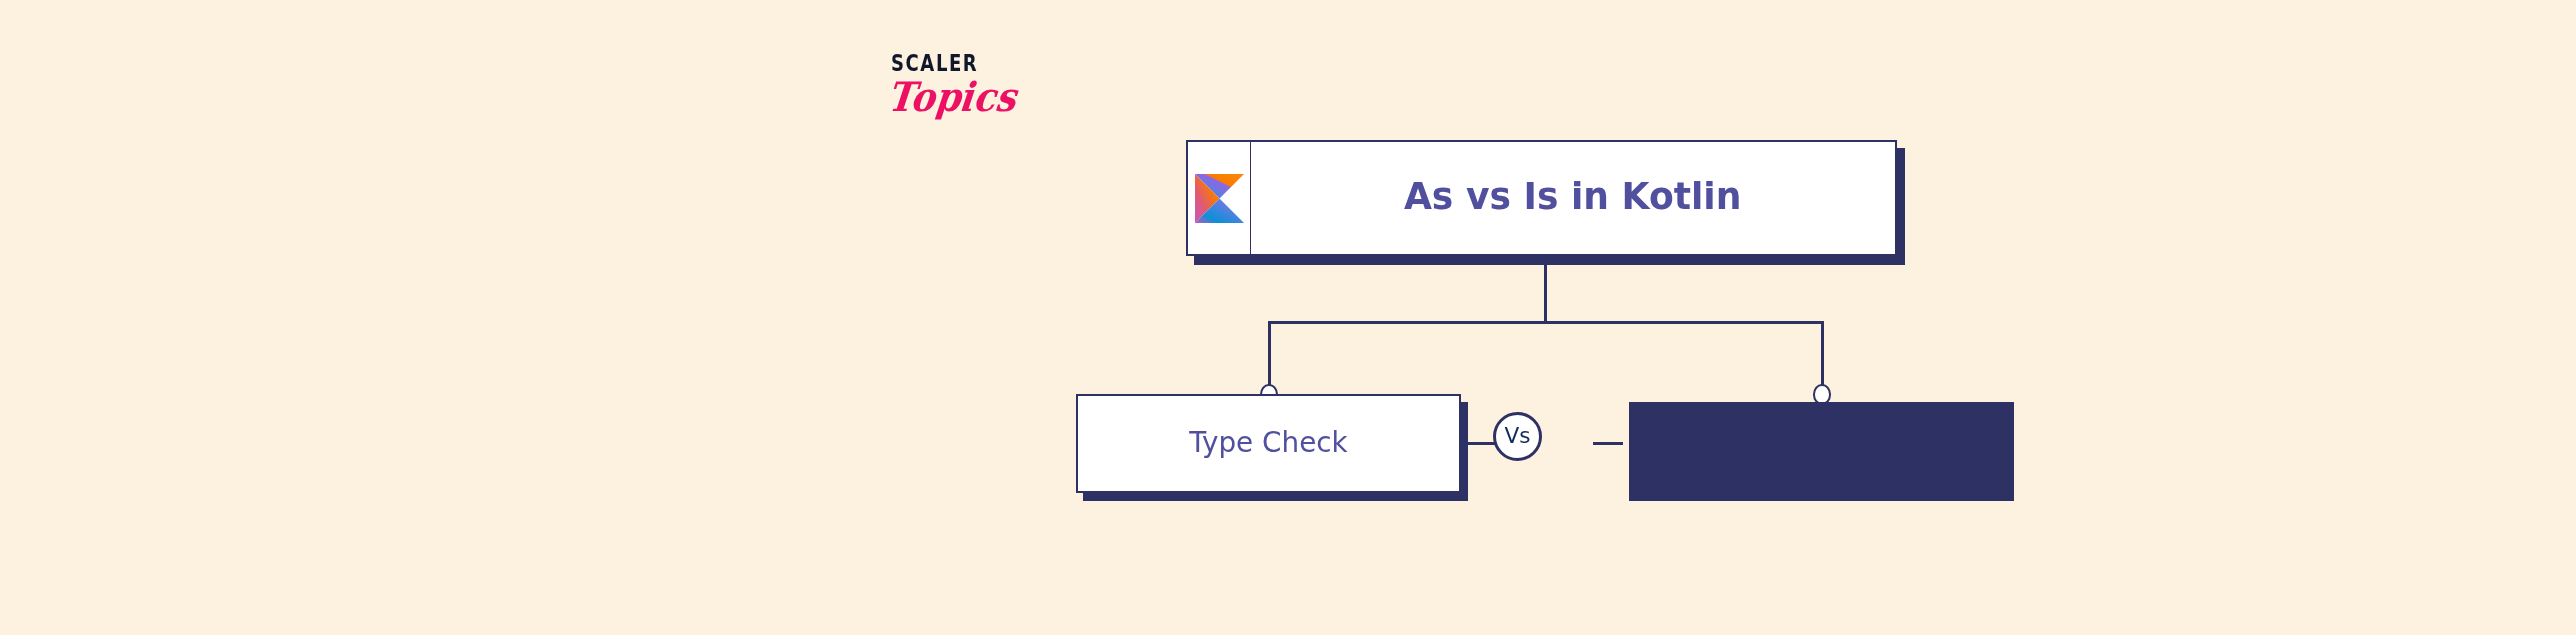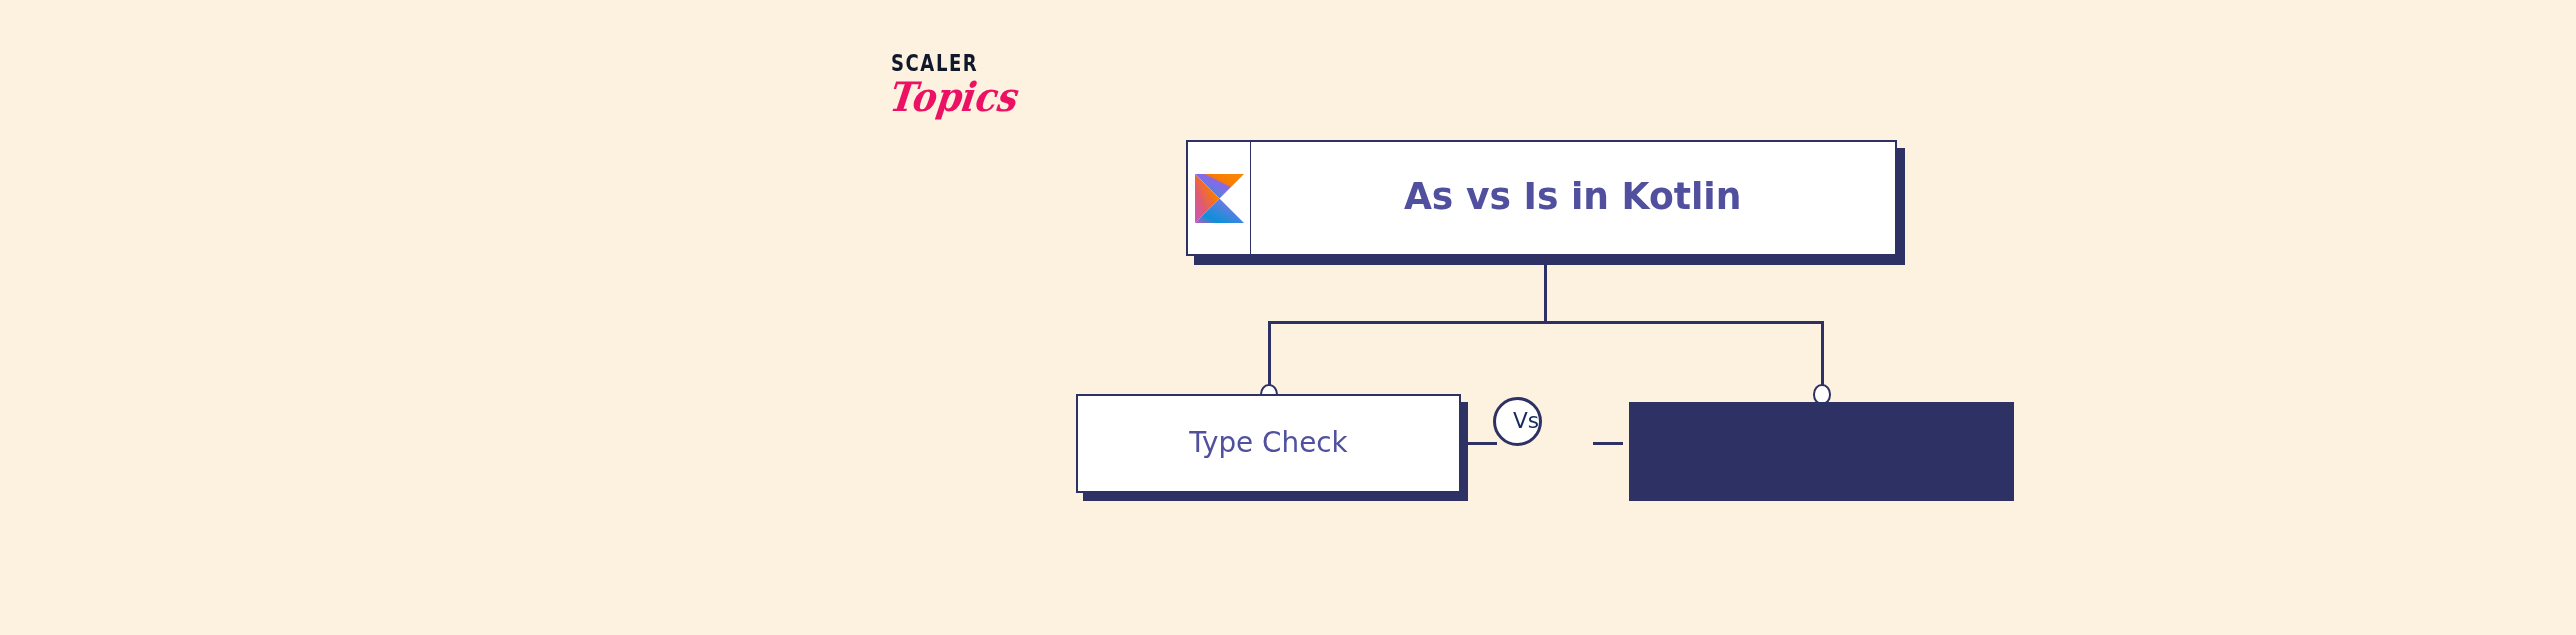--- a/index.html
+++ b/index.html
@@ -205,30 +205,30 @@
   }
   #vs-line-right {
     left: 1593px;
     top: 442px;
     width: 30px;
     height: 2.6px;
   }
   #vs-circle {
     position: absolute;
     left: 1493px;
-    top: 397px;
+    top: 412px;
     width: 49px;
     height: 49px;
     border: 3.1px solid #2e3163;
     border-radius: 50%;
     background: #ffffff;
     box-sizing: border-box;
     display: flex;
     align-items: center;
-    justify-content: flex-end;
+    justify-content: center;
     z-index: 3;
   }
   #vs-label {
     font-family: "DejaVu Sans", sans-serif;
     font-size: 21.6px;
     color: #122a5c;
     line-height: 1;
     padding-bottom: 1.5px;
   }
 </style>

